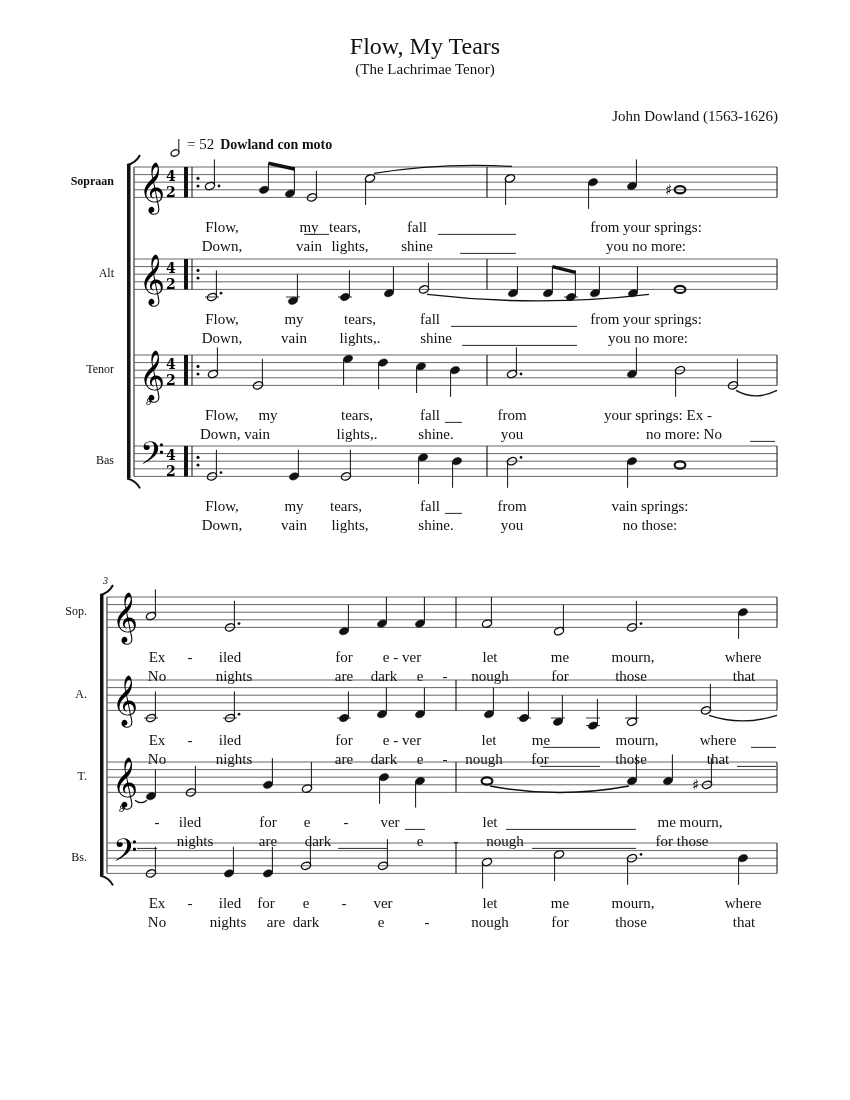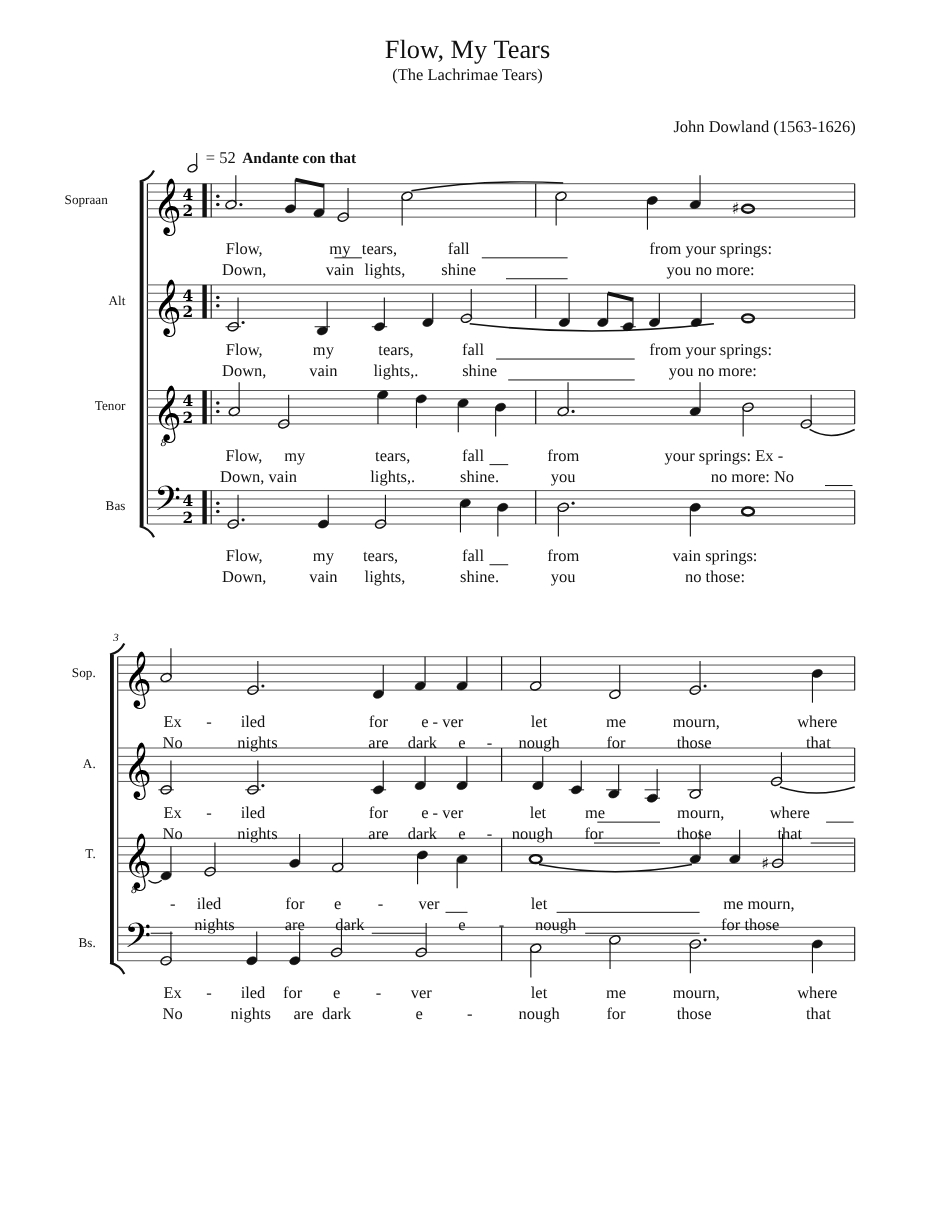--- a/index.html
+++ b/index.html
@@ -13,24 +13,24 @@
   .inst{position:absolute;font-size:12px;text-align:right;width:60px;}
   .lyr{position:absolute;font-size:15px;white-space:nowrap;transform:translateX(-50%);}
   .lyr.left{transform:none;}
   .barnum{position:absolute;font-size:10px;font-style:italic;}
   svg#score{position:absolute;left:0;top:0;}
 </style>
 </head>
 <body>
 
 <div class="title">Flow, My Tears</div>
-<div class="subtitle">(The Lachrimae Tears)</div>
+<div class="subtitle">(The Lachrimae Tenor)</div>
 <div class="composer">John Dowland (1563-1626)</div>
 <div class="tempo">
-  <span class="mark">= 52</span><span class="txt">Andante con that</span>
+  <span class="mark">= 52</span><span class="txt">Dowland con moto</span>
 </div>
 <svg width="14" height="20" style="position:absolute;left:170px;top:138px;">
   <ellipse cx="5" cy="15" rx="4.2" ry="3" fill="none" stroke="#111" stroke-width="1.3" transform="rotate(-25 5 15)"></ellipse>
   <line x1="8.8" y1="14" x2="8.8" y2="1" stroke="#111" stroke-width="1"></line>
 </svg>
 
 <svg id="score" width="850" height="1100" xmlns="http://www.w3.org/2000/svg">
     <g>
       <rect x="127" y="165" width="3.5" height="313.4" fill="#111"></rect>
       <path d="M127 165 Q136 163 140 155" stroke="#111" stroke-width="2" fill="none"></path>
@@ -496,21 +496,21 @@
           <circle cx="641" cy="854.4000000000001" r="1.4" fill="#111"></circle>
         </g>
         <g>
           <ellipse cx="743" cy="858.2" rx="4.8" ry="3.4" fill="#111" stroke="#111" stroke-width="0.5" transform="rotate(-22 743 858.2)"></ellipse>
           <line x1="738.6" y1="859.2" x2="738.6" y2="884.8000000000001" stroke="#111" stroke-width="1"></line>
         </g>
       </g>
     </g>
   </svg>
 <div id="overlay">
-    <div class="inst" style="left: 38px; top: 174px;">Sopraan</div>
+    <div class="inst" style="left: 54px; top: 174px; font-weight: bold;">Sopraan</div>
     <div class="lyr" style="left: 222px; top: 219.4px;">Flow,</div>
     <div class="lyr" style="left: 309px; top: 219.4px;">my</div>
     <div class="lyr" style="left: 345px; top: 219.4px;">tears,</div>
     <div class="lyr" style="left: 417px; top: 219.4px;">fall</div>
     <div class="lyr" style="left: 646px; top: 219.4px;">from your springs:</div>
     <div class="lyr" style="left: 222px; top: 238.4px;">Down,</div>
     <div class="lyr" style="left: 309px; top: 238.4px;">vain</div>
     <div class="lyr" style="left: 350px; top: 238.4px;">lights,</div>
     <div class="lyr" style="left: 417px; top: 238.4px;">shine</div>
     <div class="lyr" style="left: 646px; top: 238.4px;">you    no    more:</div>

